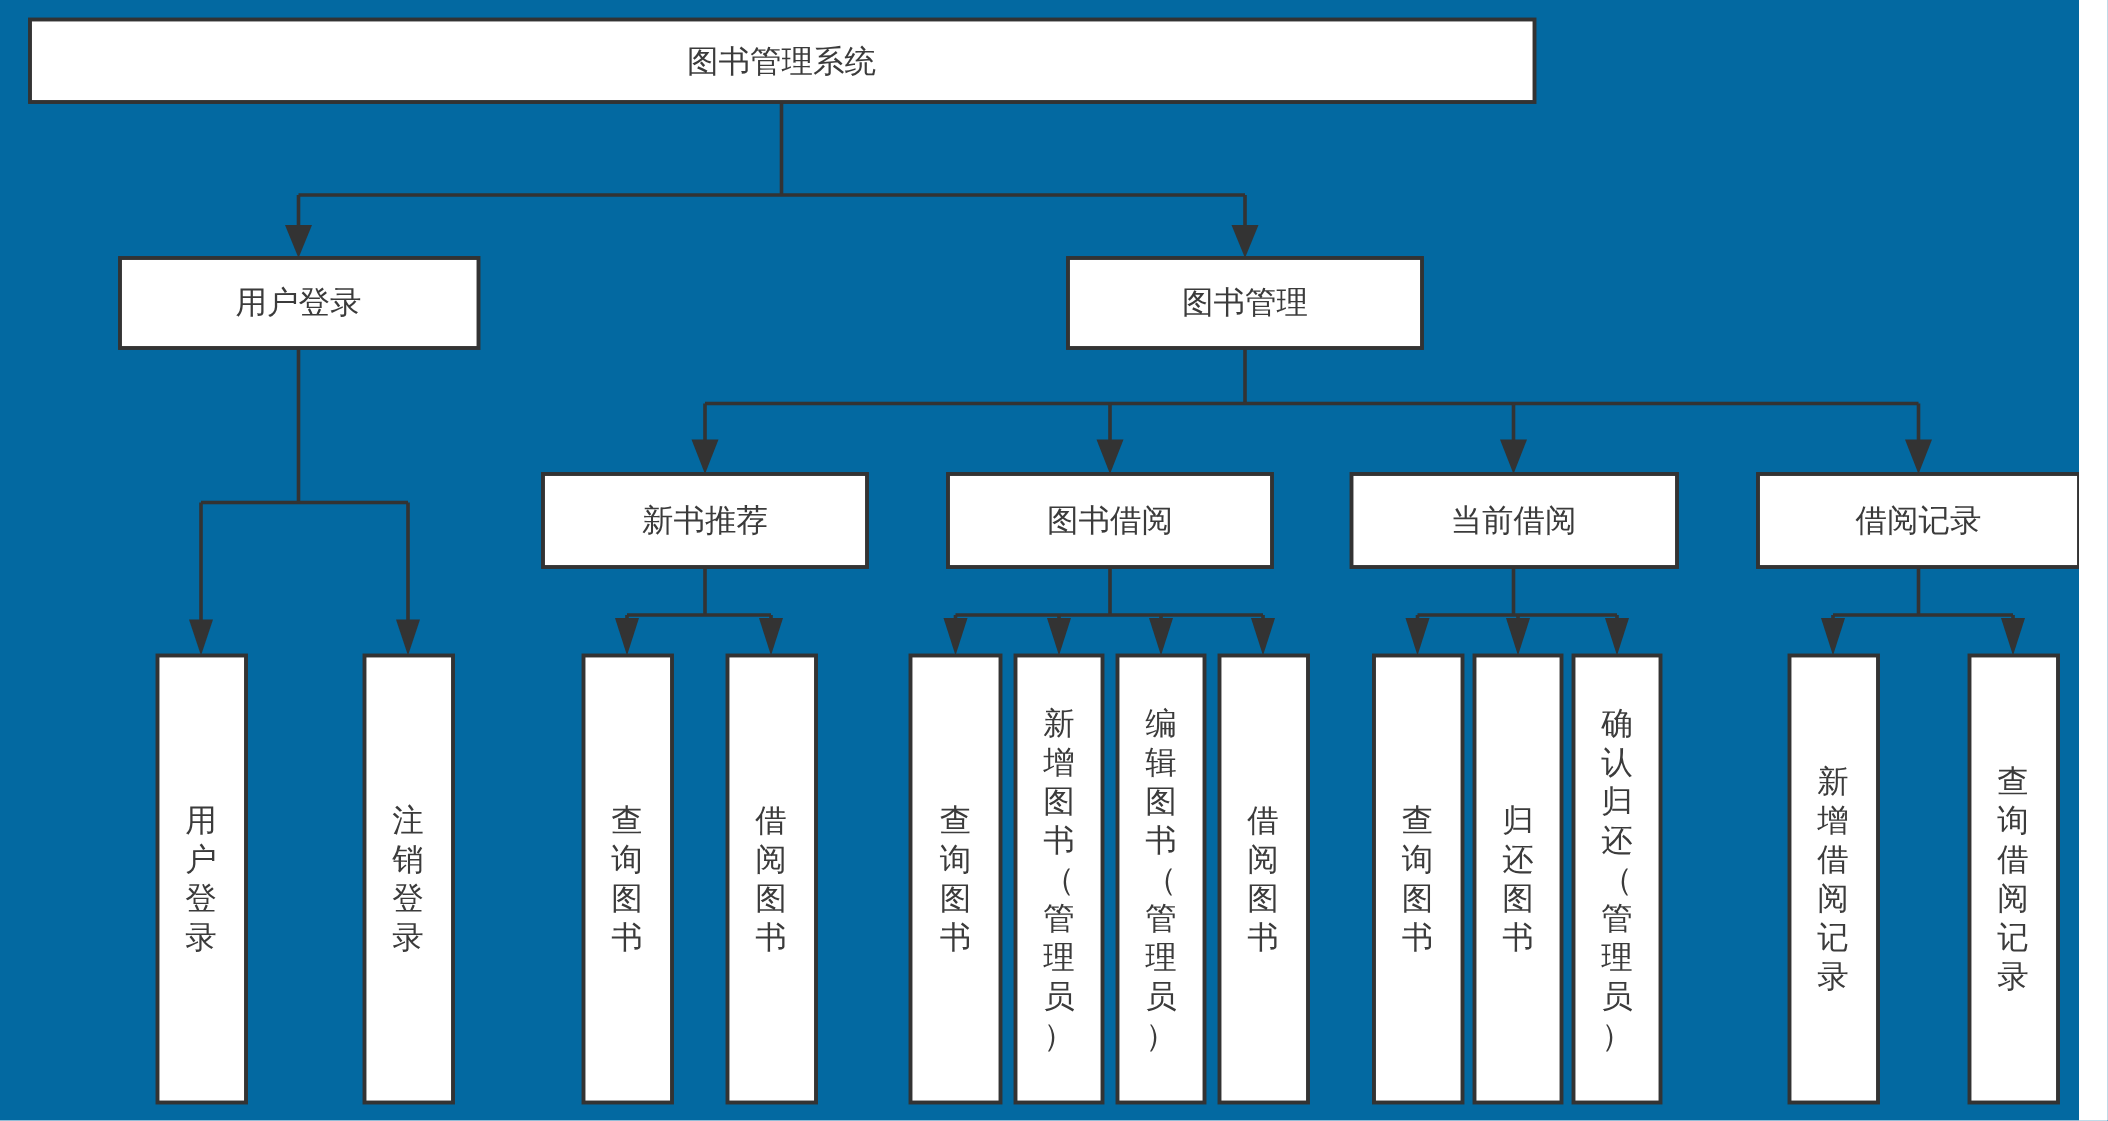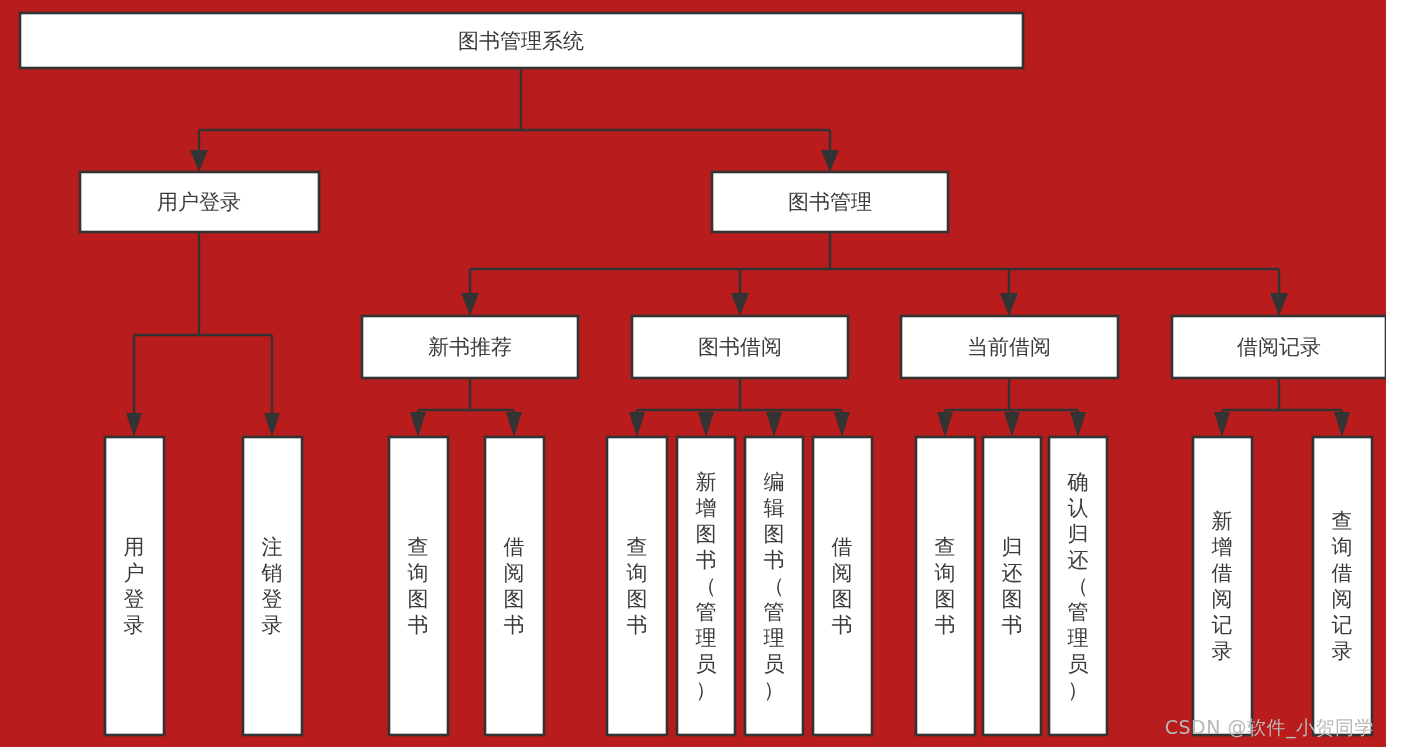--- a/index.html
+++ b/index.html
@@ -8,21 +8,21 @@
     padding: 0;
     background: #ffffff;
   }
   body {
     font-family: "DejaVu Sans", "Liberation Sans", sans-serif;
   }
   #diagram-root {
     position: relative;
     width: 1386px;
     height: 747px;
-    background: #b91c1c;
+    background: #0369a1;
     overflow: hidden;
   }
   svg.diagram-canvas {
     position: absolute;
     top: 0;
     left: 0;
     width: 1405px;
     height: 747px;
     display: block;
   }
@@ -246,15 +246,14 @@
       <text class="node-label-vertical" x="1222" y="586"><tspan x="1222" y="521" text-anchor="middle" dominant-baseline="central">新</tspan><tspan x="1222" y="547" text-anchor="middle" dominant-baseline="central">增</tspan><tspan x="1222" y="573" text-anchor="middle" dominant-baseline="central">借</tspan><tspan x="1222" y="599" text-anchor="middle" dominant-baseline="central">阅</tspan><tspan x="1222" y="625" text-anchor="middle" dominant-baseline="central">记</tspan><tspan x="1222" y="651" text-anchor="middle" dominant-baseline="central">录</tspan></text>
     </g>
 
     <g>
       <rect class="node-box" x="1313" y="437" width="59" height="298"></rect>
       <text class="node-label-vertical" x="1342" y="586"><tspan x="1342" y="521" text-anchor="middle" dominant-baseline="central">查</tspan><tspan x="1342" y="547" text-anchor="middle" dominant-baseline="central">询</tspan><tspan x="1342" y="573" text-anchor="middle" dominant-baseline="central">借</tspan><tspan x="1342" y="599" text-anchor="middle" dominant-baseline="central">阅</tspan><tspan x="1342" y="625" text-anchor="middle" dominant-baseline="central">记</tspan><tspan x="1342" y="651" text-anchor="middle" dominant-baseline="central">录</tspan></text>
     </g>
 
   </svg>
 
-  <div class="watermark-text">CSDN @软件_小贺同学</div>
 
 </div>
 
 </body></html>

